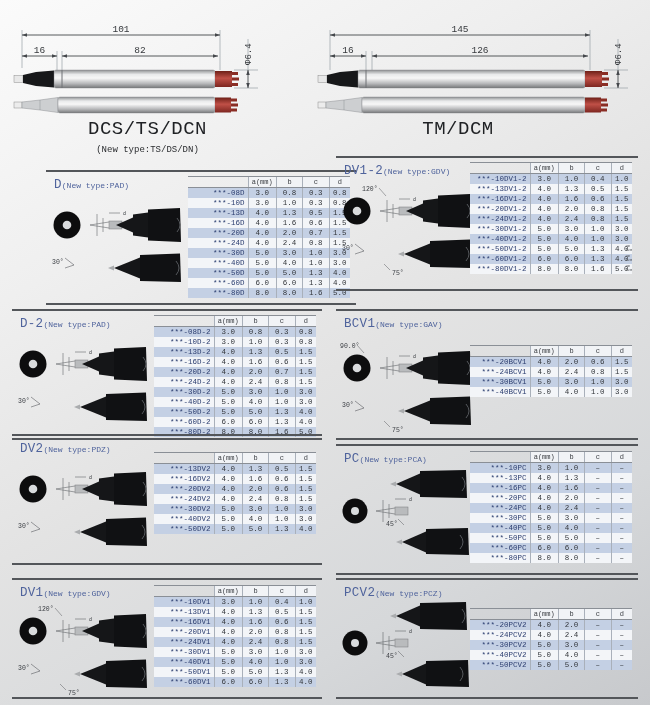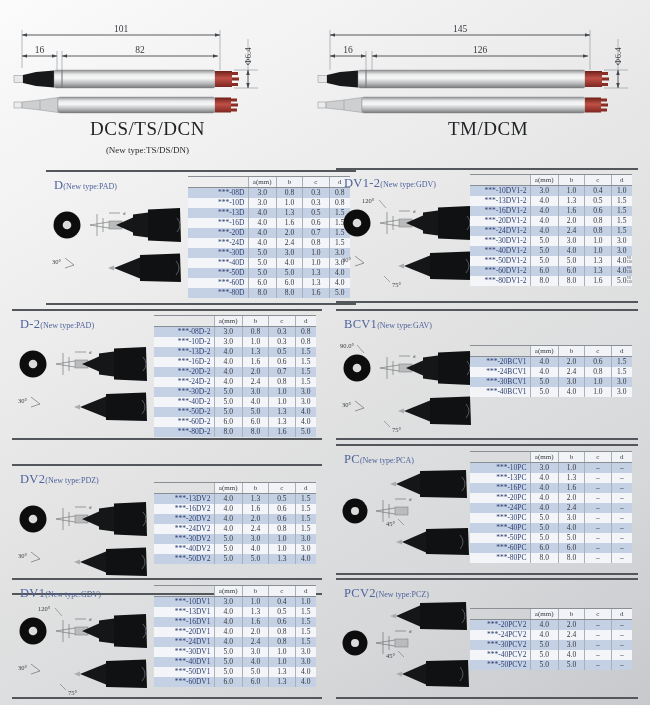--- a/index.html
+++ b/index.html
@@ -1,17 +1,17 @@
 <!DOCTYPE html>
 <html><head>
 <meta charset="utf-8">
 <style>
   html,body{margin:0;padding:0;background:#ffffff;}
   #page{position:relative;width:650px;height:705px;overflow:hidden;
-    font-family:Liberation Serif, serif;
+    font-family:Liberation Mono, monospace;
     background:linear-gradient(150deg,#fbfbfb 0%,#efefef 28%,#e3e3e3 52%,#d6d8da 78%,#c7c9cc 100%);}
   #topdraw{position:absolute;left:0;top:4px;}
   .caption{position:absolute;text-align:center;color:#26282b;}
   .cap-name{font-size:19px;letter-spacing:.5px;color:#1f2124;}
   .cap-new{font-size:9px;margin-top:5px;color:#2a2c2f;}
   .section{position:absolute;border-top:2px solid #53565a;border-bottom:2px solid #53565a;}
   .sec-title{position:absolute;top:3px;left:8px;white-space:nowrap;color:#4f639c;}
   .sec-name{font-size:12.5px;letter-spacing:.3px;}
   .sec-new{font-size:8px;}
   .diag{position:absolute;left:4px;width:138px;height:100px;}
@@ -130,21 +130,21 @@
   <polygon points="618,66 616.2,71 619.8,71" fill="#44474b"></polygon>
   <polygon points="618,84 616.2,79 619.8,79" fill="#44474b"></polygon>
   <line x1="618" y1="66" x2="618" y2="35" stroke="#9aa0a6" stroke-width="0.7"></line>
   <text x="621" y="61" transform="rotate(-90 621 61)" font-size="9" fill="#36393d">Φ6.4</text>
     </svg>
 
   <div class="caption" style="left:30px;top:118px;width:235px">
     <div class="cap-name">DCS/TS/DCN</div>
     <div class="cap-new">(New type:TS/DS/DN)</div>
   </div>
-  <div class="caption" style="left:370px;top:118px;width:236px">
+  <div class="caption" style="left:340px;top:118px;width:236px">
     <div class="cap-name">TM/DCM</div>
   </div>
 
   <div id="sections">
       <div class="section" style="left: 12px; top: 170px; width: 310px; height: 131px; margin-left: 34px;">
         <div class="sec-title"><span class="sec-name">D</span><span class="sec-new">(New type:PAD)</span></div>
         <svg class="diag" viewBox="0 0 138 100" style="top: 20px;">
           <circle cx="17" cy="33" r="13.5" fill="#0d0d0e"></circle>
           <circle cx="17" cy="33" r="4.3" fill="#d9dbdd"></circle>
           <g stroke="#5a5d61" stroke-width="0.55" fill="none">
@@ -246,21 +246,21 @@
           </div>
           <div class="trow">
             <span class="cell c0">***-80D</span>
             <span class="cell c1">8.0</span>
             <span class="cell c2">8.0</span>
             <span class="cell c3">1.6</span>
             <span class="cell c4">5.0</span>
           </div>
         </div>
       </div>
-      <div class="section" style="left: 336px; top: 168px; width: 302px; height: 131px;">
+      <div class="section" style="left: 336px; top: 156px; width: 302px; height: 131px;">
         <div class="sec-title"><span class="sec-name">DV1-2</span><span class="sec-new">(New type:GDV)</span></div>
         <svg class="diag" viewBox="0 0 138 100" style="top: 20px;">
           <circle cx="17" cy="33" r="13.5" fill="#0d0d0e"></circle>
           <circle cx="17" cy="33" r="4.3" fill="#d9dbdd"></circle>
           <g stroke="#5a5d61" stroke-width="0.55" fill="none">
       <line x1="47" y1="22" x2="47" y2="44"></line>
       <line x1="53" y1="26" x2="53" y2="40"></line>
       <line x1="59" y1="21" x2="70" y2="21"></line>
       <line x1="40" y1="33" x2="59" y2="30"></line>
       <line x1="40" y1="33" x2="59" y2="36"></line>
@@ -540,21 +540,21 @@
           </div>
           <div class="trow">
             <span class="cell c0">***-40BCV1</span>
             <span class="cell c1">5.0</span>
             <span class="cell c2">4.0</span>
             <span class="cell c3">1.0</span>
             <span class="cell c4">3.0</span>
           </div>
         </div>
       </div>
-      <div class="section" style="left: 12px; top: 464px; width: 310px; height: 127px;">
+      <div class="section" style="left: 12px; top: 434px; width: 310px; height: 127px;">
         <div class="sec-title"><span class="sec-name">DV2</span><span class="sec-new">(New type:PDZ)</span></div>
         <svg class="diag" viewBox="0 0 138 100" style="top: 20px;">
           <circle cx="17" cy="33" r="13.5" fill="#0d0d0e"></circle>
           <circle cx="17" cy="33" r="4.3" fill="#d9dbdd"></circle>
           <g stroke="#5a5d61" stroke-width="0.55" fill="none">
       <line x1="47" y1="22" x2="47" y2="44"></line>
       <line x1="53" y1="26" x2="53" y2="40"></line>
       <line x1="59" y1="21" x2="70" y2="21"></line>
       <line x1="40" y1="33" x2="59" y2="30"></line>
       <line x1="40" y1="33" x2="59" y2="36"></line>

